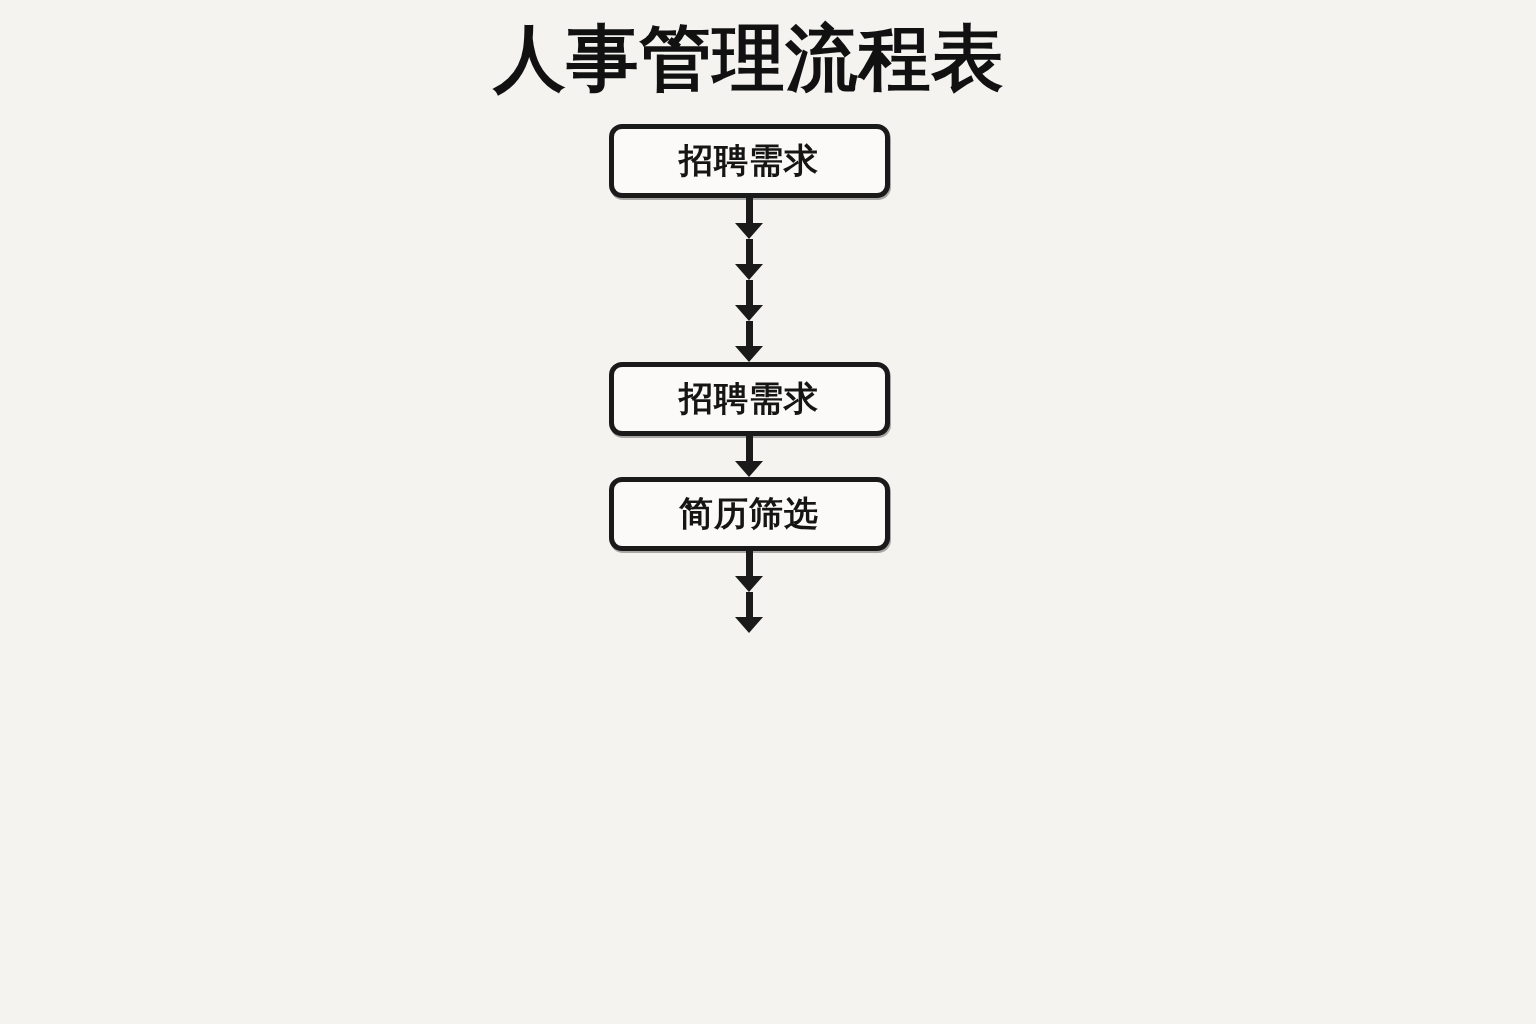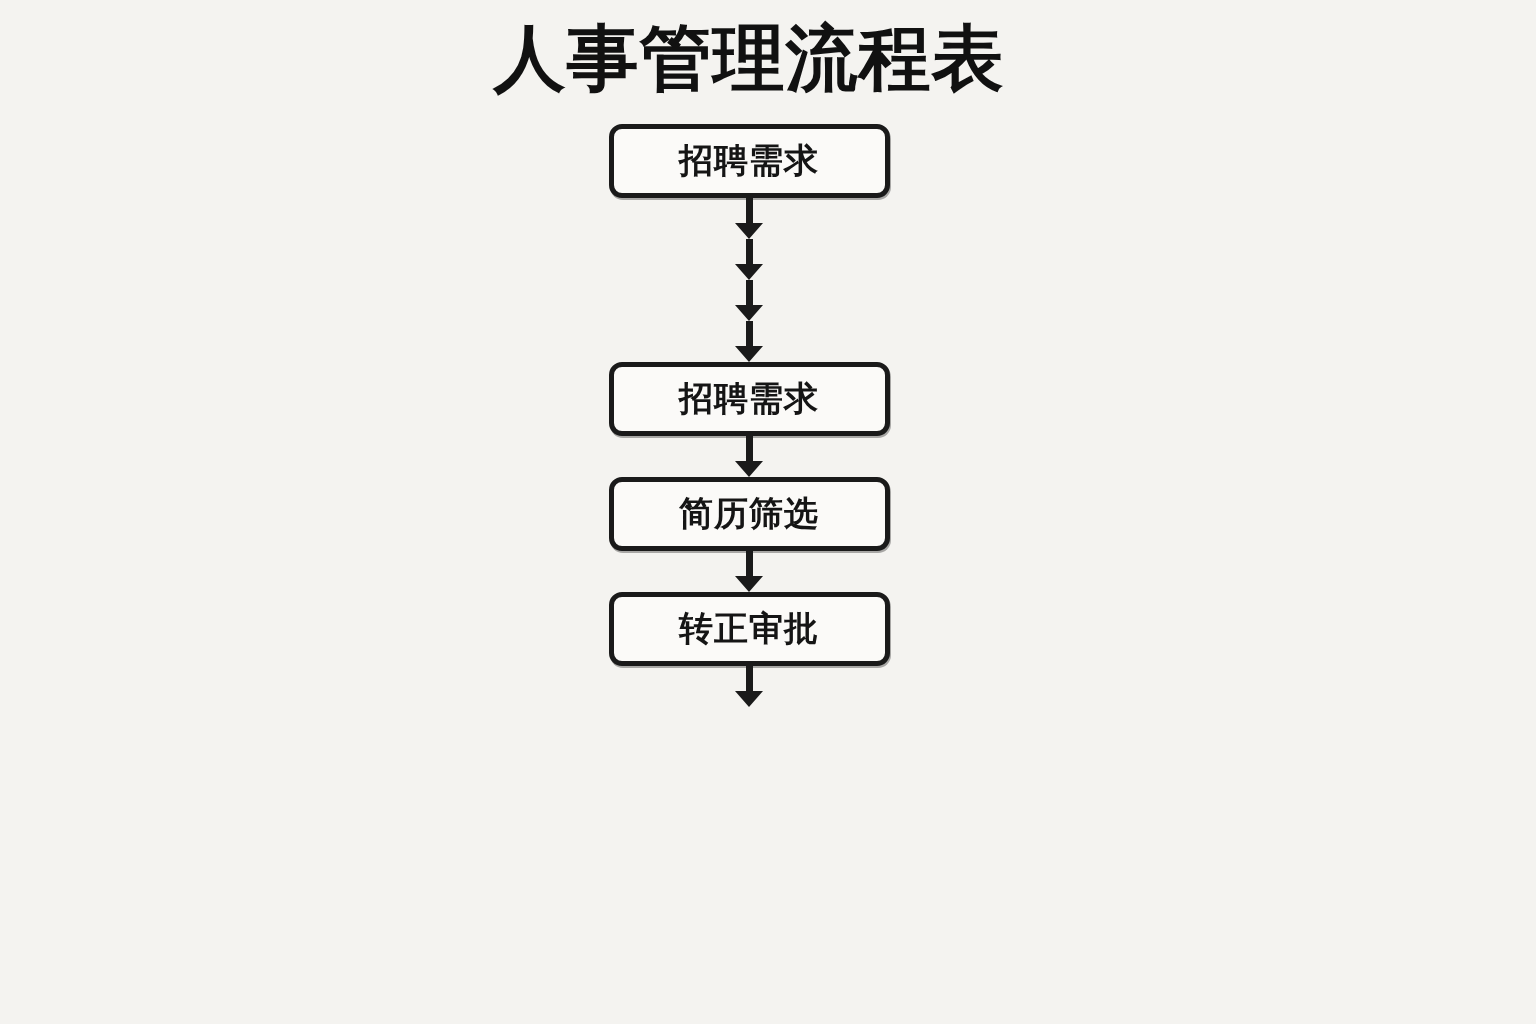--- a/index.html
+++ b/index.html
@@ -125,23 +125,20 @@
 
     <div class="flow-node">
       <span class="node-label">简历筛选</span>
     </div>
 
     <div class="flow-arrow">
       <span class="arrow-stem"></span>
       <span class="arrow-head"></span>
     </div>
 
-    <div class="flow-node">
-      <span class="node-label">转正审批</span>
-    </div>
 
     <div class="flow-arrow">
       <span class="arrow-stem"></span>
       <span class="arrow-head"></span>
     </div>
 
 
   </div>
 </div>
 

